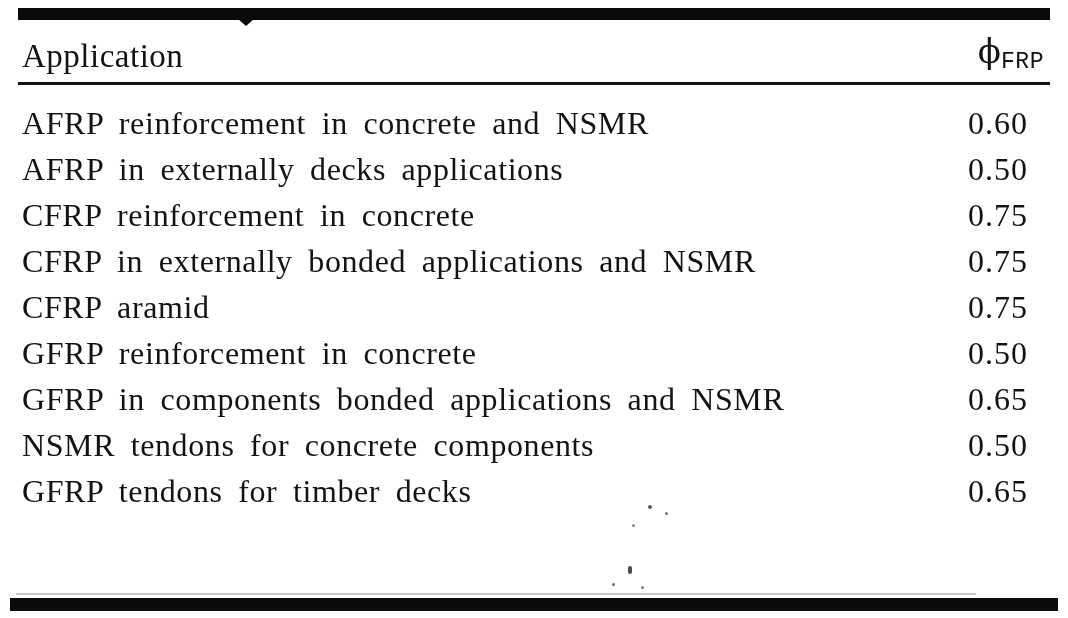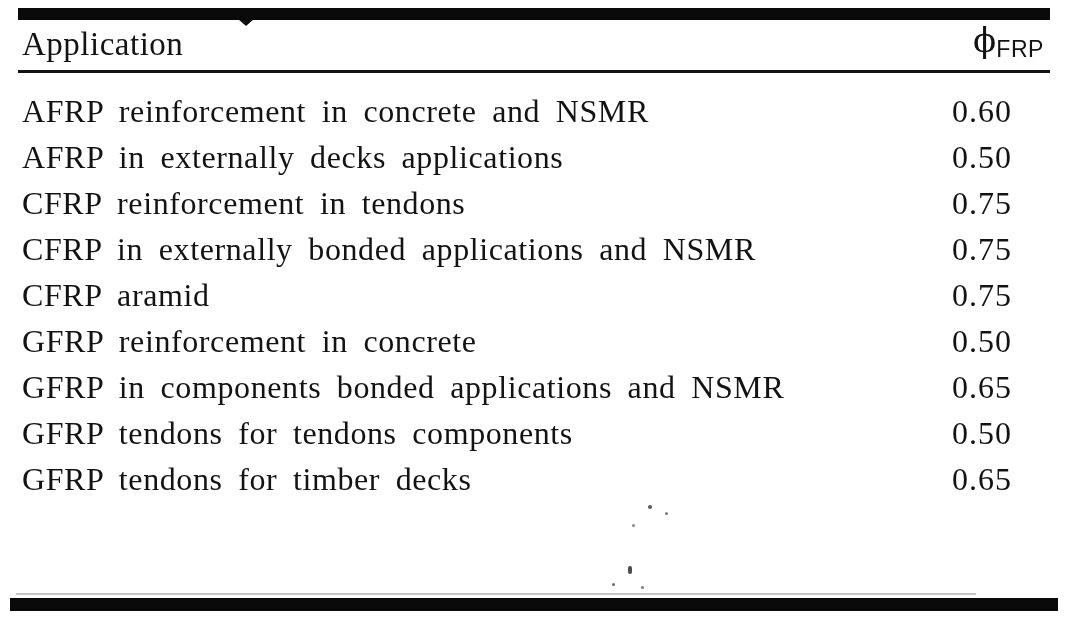--- a/index.html
+++ b/index.html
@@ -25,35 +25,36 @@
     height: 12px;
     background: #0a0a0a;
   }
   .header-row {
     height: 50px;
     display: flex;
     justify-content: space-between;
     align-items: flex-end;
     padding: 0 2px 7px 4px;
     box-sizing: border-box;
+    margin-top: 12px;
   }
   .header-app {
     font-size: 33px;
     letter-spacing: 0.5px;
   }
   .header-phi {
     font-size: 34px;
     font-family: "DejaVu Serif", "Liberation Serif", serif;
     padding-right: 4px;
   }
   .phi-sub {
     font-size: 0.68em;
     vertical-align: -0.22em;
     letter-spacing: 0.5px;
-    font-family: Liberation Sans, sans-serif;
+    font-family: Liberation Mono, monospace;
   }
   .rule-thin {
     height: 3px;
     background: #121212;
   }
   .rows {
     padding: 15px 0 0 4px;
     font-size: 32px;
     line-height: 46px;
     letter-spacing: 0.6px;
@@ -65,21 +66,21 @@
     align-items: flex-start;
   }
   .app-cell {
     flex: 1;
   }
   .cont-line {
     padding-left: 40px;
   }
   .val-cell {
     width: 92px;
-    text-align: left;
+    text-align: center;
     padding-right: 6px;
     letter-spacing: 1px;
     word-spacing: 0;
     flex: none;
   }
   .rule-faint-bottom {
     position: absolute;
     left: 16px;
     top: 593px;
     width: 960px;
@@ -137,21 +138,21 @@
       <div class="val-cell">0.60</div>
     </div>
 
     <div class="row">
       <div class="app-cell">AFRP in externally decks applications</div>
       <div class="val-cell">0.50</div>
     </div>
 
 
     <div class="row">
-      <div class="app-cell">CFRP reinforcement in tendons</div>
+      <div class="app-cell">CFRP reinforcement in concrete</div>
       <div class="val-cell">0.75</div>
     </div>
 
     <div class="row">
       <div class="app-cell">CFRP in externally bonded applications and NSMR</div>
       <div class="val-cell">0.75</div>
     </div>
 
     <div class="row">
       <div class="app-cell">CFRP aramid</div>
@@ -162,21 +163,21 @@
       <div class="app-cell">GFRP reinforcement in concrete</div>
       <div class="val-cell">0.50</div>
     </div>
 
     <div class="row">
       <div class="app-cell">GFRP in components bonded applications and NSMR</div>
       <div class="val-cell">0.65</div>
     </div>
 
     <div class="row">
-      <div class="app-cell">GFRP tendons for tendons components</div>
+      <div class="app-cell">NSMR tendons for concrete components</div>
       <div class="val-cell">0.50</div>
     </div>
 
     <div class="row">
       <div class="app-cell">GFRP tendons for timber decks</div>
       <div class="val-cell">0.65</div>
     </div>
 
   </div>
 </div>

